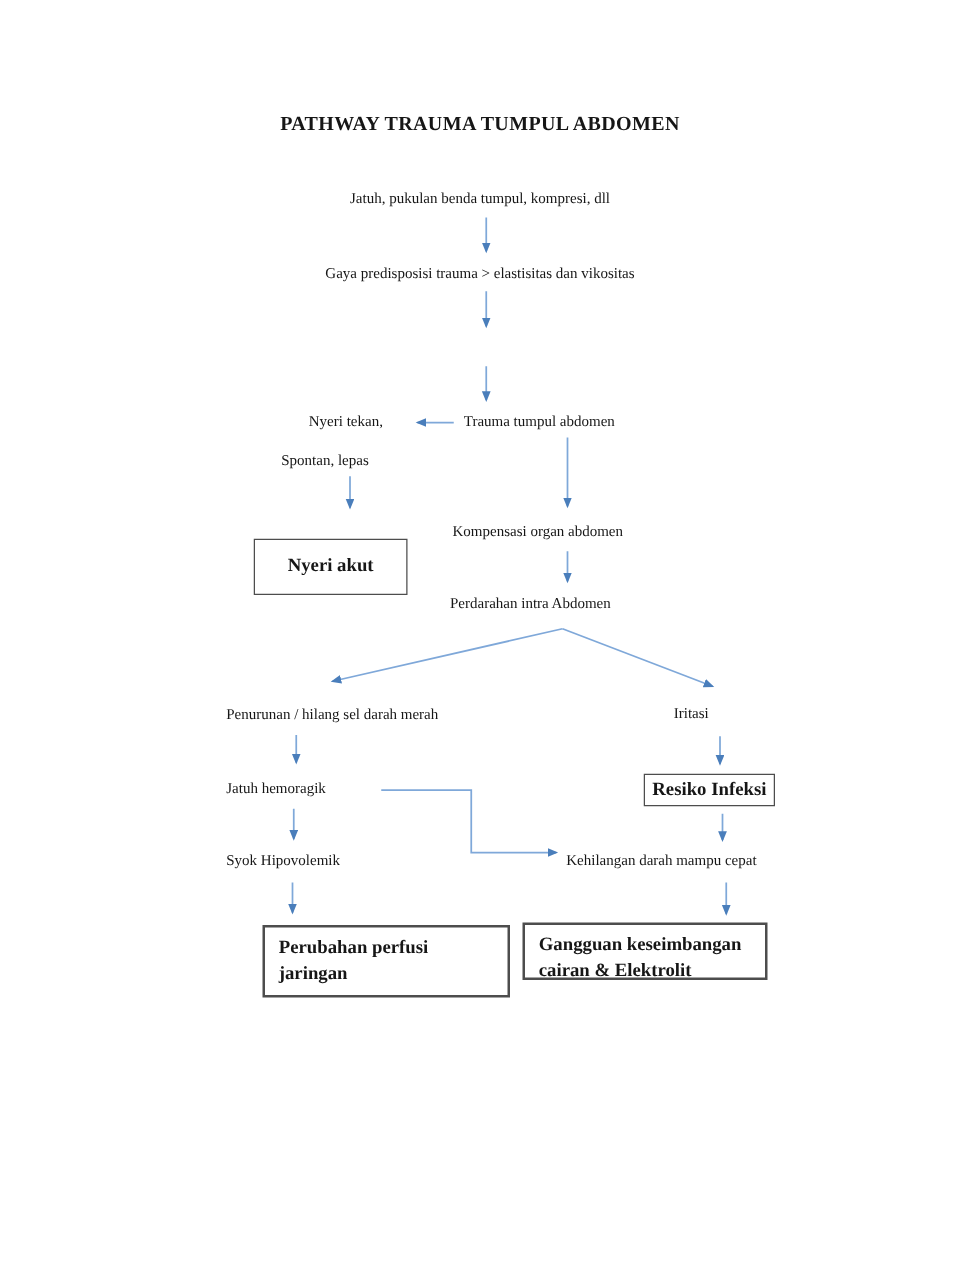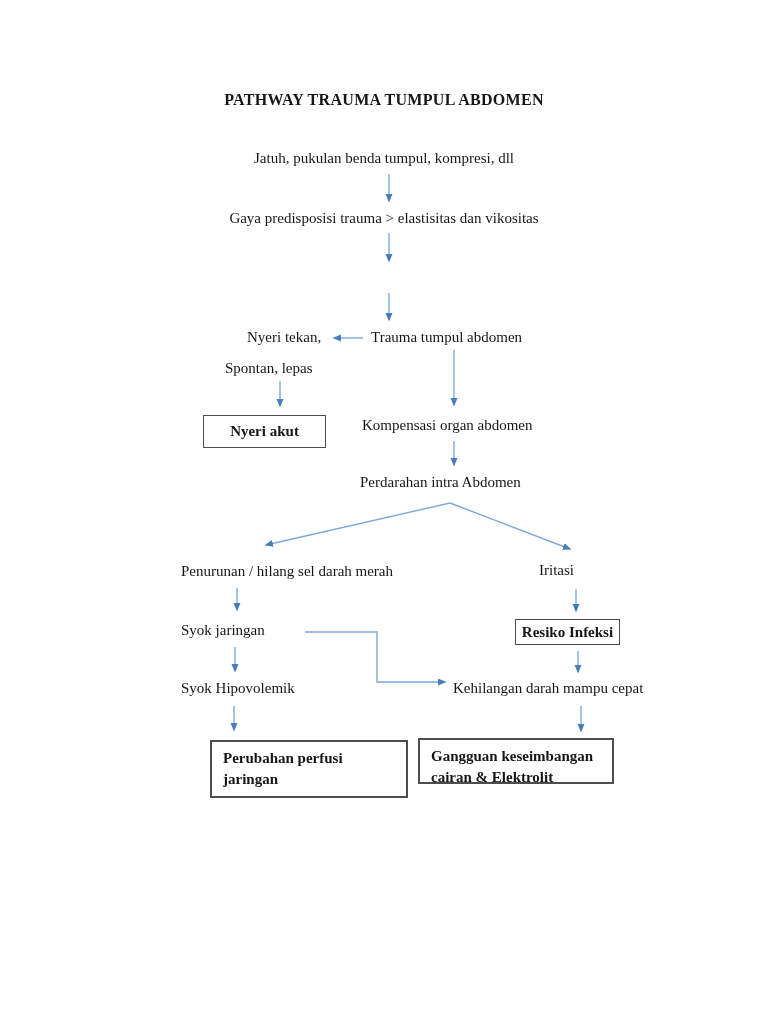--- a/index.html
+++ b/index.html
@@ -11,21 +11,21 @@
     overflow:hidden;
   }
   .connectors { position:absolute; left:0; top:0; width:768px; height:1024px; }
   .connectors .edge {
     fill:none;
     stroke:var(--connector-line,#7fa8d9);
     stroke-width:1.4;
   }
   .connectors .head { fill:var(--connector-head,#4a7ebb); }
   .t {
-    position:absolute; font-size:15px; line-height:18px; white-space:nowrap;
+    position:absolute; font-size:12px; line-height:18px; white-space:nowrap;
   }
   .center { left:0; width:768px; text-align:center; }
   .title { font-weight:bold; font-size:16px; letter-spacing:0.3px; }
   .box {
     position:absolute; box-sizing:border-box;
     border:1.5px solid var(--box-border,#4d4d4d);
     background:#ffffff;
     font-weight:bold; font-size:15px;
   }
   .box-center { display:flex; align-items:center; justify-content:center; }
@@ -67,31 +67,31 @@
 
   <div class="t center" style="top:209px">Gaya predisposisi trauma &gt; elastisitas dan vikositas</div>
 
 
   <div class="t" style="left:247px; top:328px">Nyeri tekan,</div>
 
   <div class="t" style="left:371px; top:328px">Trauma tumpul abdomen</div>
 
   <div class="t" style="left:225px; top:359px">Spontan, lepas</div>
 
-  <div class="box box-center" style="left:203px; top:415px; width:123px; height:33px">Nyeri akut</div>
+  <div class="box box-center" style="left:203px; top:431px; width:123px; height:45px">Nyeri akut</div>
 
   <div class="t" style="left:362px; top:416px">Kompensasi organ abdomen</div>
 
   <div class="t" style="left:360px; top:473px">Perdarahan intra Abdomen</div>
 
   <div class="t" style="left:181px; top:562px">Penurunan / hilang sel darah merah</div>
 
   <div class="t" style="left:539px; top:561px">Iritasi</div>
 
-  <div class="t" style="left:181px; top:621px">Syok jaringan</div>
+  <div class="t" style="left:181px; top:621px">Jatuh hemoragik</div>
 
   <div class="box box-center" style="left:515px; top:619px; width:105px; height:26px">Resiko Infeksi</div>
 
   <div class="t" style="left:181px; top:679px">Syok Hipovolemik</div>
 
   <div class="t" style="left:453px; top:679px">Kehilangan darah mampu cepat</div>
 
   <div class="box box-heavy box-left" style="left:162px; top:740px; width:198px; height:58px">Perubahan perfusi jaringan</div>
 
   <div class="box box-heavy box-left" style="left:370px; top:738px; width:196px; height:46px">Gangguan keseimbangan cairan &amp; Elektrolit</div>

